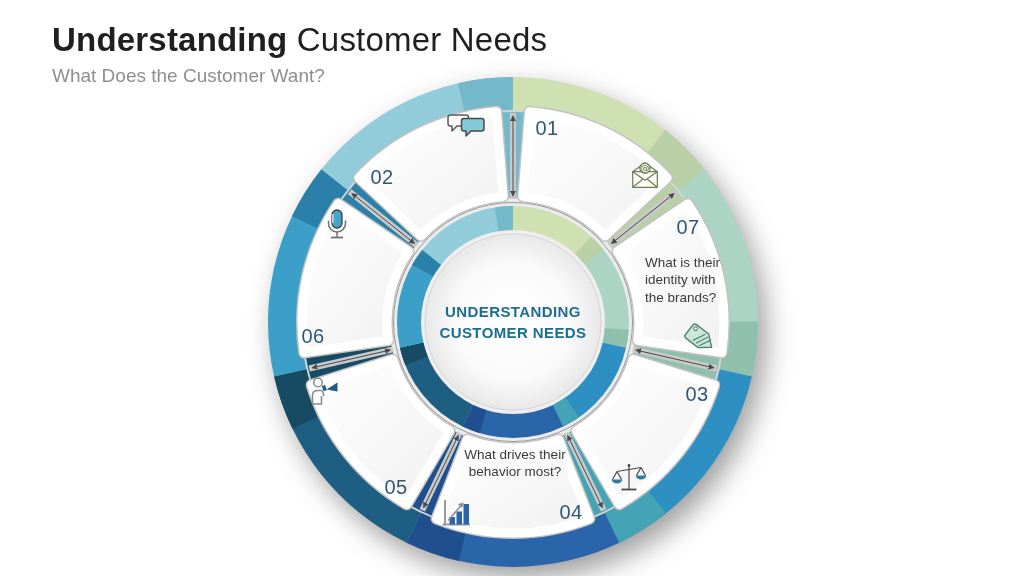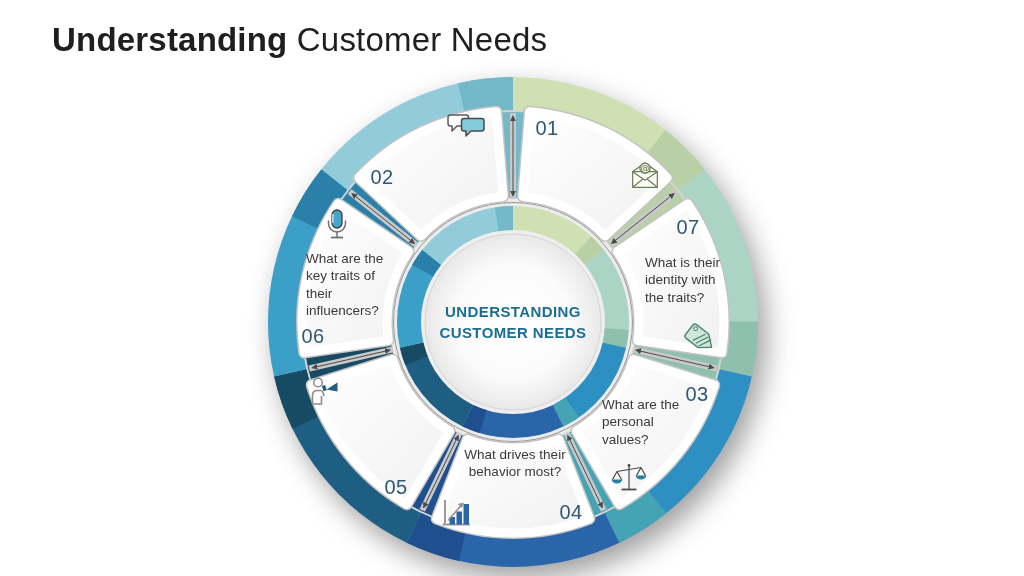--- a/index.html
+++ b/index.html
@@ -29,20 +29,21 @@
   #ic3{left:436px;top:492px} #ic4{left:306px;top:372px} #ic5{left:320px;top:205px}
   #ic6{left:444px;top:108px}
 </style>
 </head>
 <body>
 
 <div class="slide">
 
   <div class="header">
     <h1 class="title"><span class="tb">Understanding</span><span class="tr"> Customer Needs</span></h1>
+    <div class="subtitle">What Does the Customer Want?</div>
   </div>
 
   <svg id="wheel" viewBox="0 0 1024 576">
     <defs>
       <radialGradient id="gSilver">
         <stop offset="0%" stop-color="#f7f7f7"></stop>
           <stop offset="70%" stop-color="#e6e6e6"></stop>
           <stop offset="100%" stop-color="#c6c6c6"></stop>
       </radialGradient>
       <radialGradient id="gCenter">
@@ -129,24 +130,22 @@
   </svg>
 
   <div class="ov num" id="n0">01</div>
   <div class="ov num" id="n1">07</div>
   <div class="ov num" id="n2">03</div>
   <div class="ov num" id="n3">04</div>
   <div class="ov num" id="n4">05</div>
   <div class="ov num" id="n5">06</div>
   <div class="ov num" id="n6">02</div>
 
-  <div class="ov q" id="q1">What is their identity with the traits?</div>
-  <div class="ov q" id="q2">What are the personal values?</div>
+  <div class="ov q" id="q1">What is their identity with the brands?</div>
   <div class="ov q" id="q3">What drives their behavior most?</div>
-  <div class="ov q" id="q5">What are the key traits of their influencers?</div>
 
   <div class="ov center-label">UNDERSTANDING CUSTOMER NEEDS</div>
 
   <div class="ov ic" id="ic0">
     <svg width="38" height="36" viewBox="0 0 40 38">
       <g stroke="#6d7c58" stroke-width="1.3" fill="none" stroke-linejoin="round">
         <path d="M7 16.5 L20 7 L33 16.5" fill="#f6faea"></path>
         <path d="M7 16.5 H33 V33 H7 Z" fill="#fdfef8"></path>
         <path d="M7 16.5 L20 25.5 L33 16.5"></path>
         <path d="M7 33 L17.5 24.5 M33 33 L22.5 24.5"></path>

